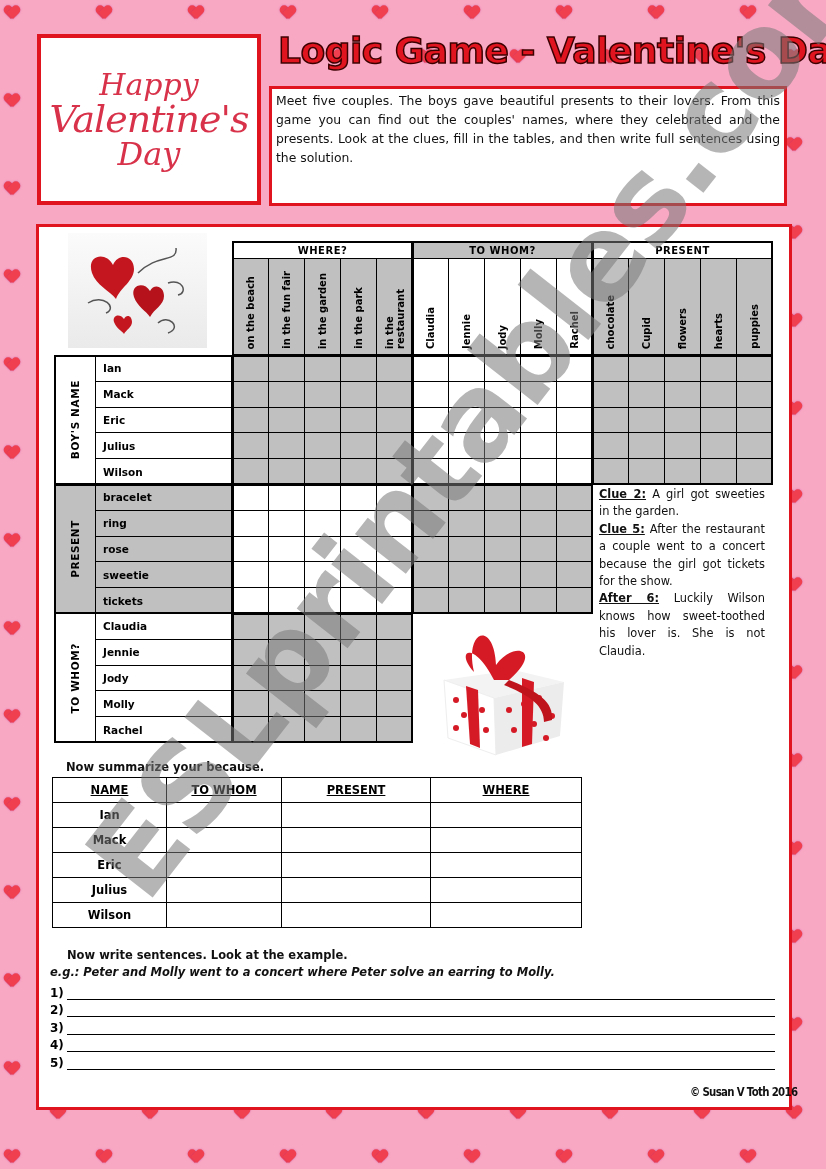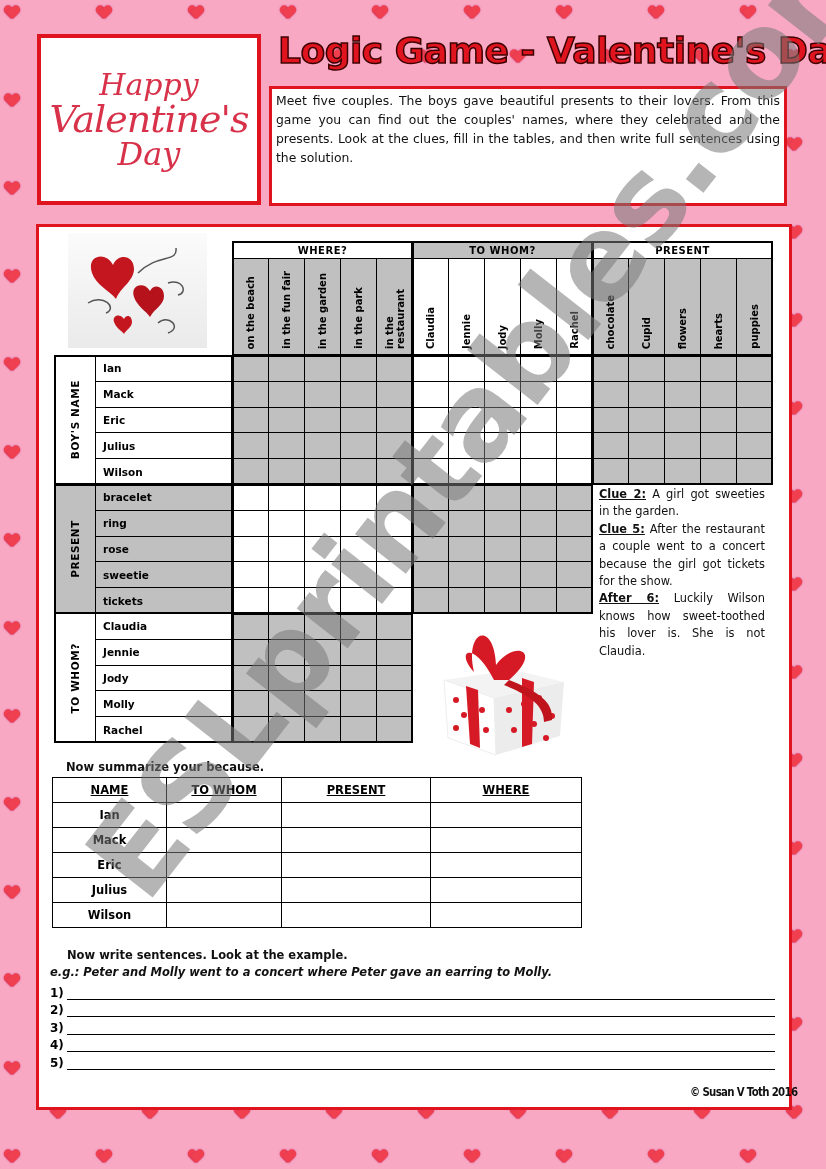--- a/index.html
+++ b/index.html
@@ -675,21 +675,21 @@
       <tr>
         <td>Wilson</td>
         <td></td>
         <td></td>
         <td></td>
       </tr>
     </tbody>
 </table>
 
 <div class="write-title">Now write sentences. Look at the example.</div>
-<div class="example">e.g.: Peter and Molly went to a concert where Peter gave an earring to Molly.</div>
+<div class="example">e.g.: Peter and Molly went to a concert where Peter solve an earring to Molly.</div>
 <div id="lines">
     <div class="line-row" style="top: 983px;">
       <span class="line-num">1)</span>
       <span class="line-blank"></span>
     </div>
     <div class="line-row" style="top: 1000.4px;">
       <span class="line-num">2)</span>
       <span class="line-blank"></span>
     </div>
     <div class="line-row" style="top: 1017.8px;">

